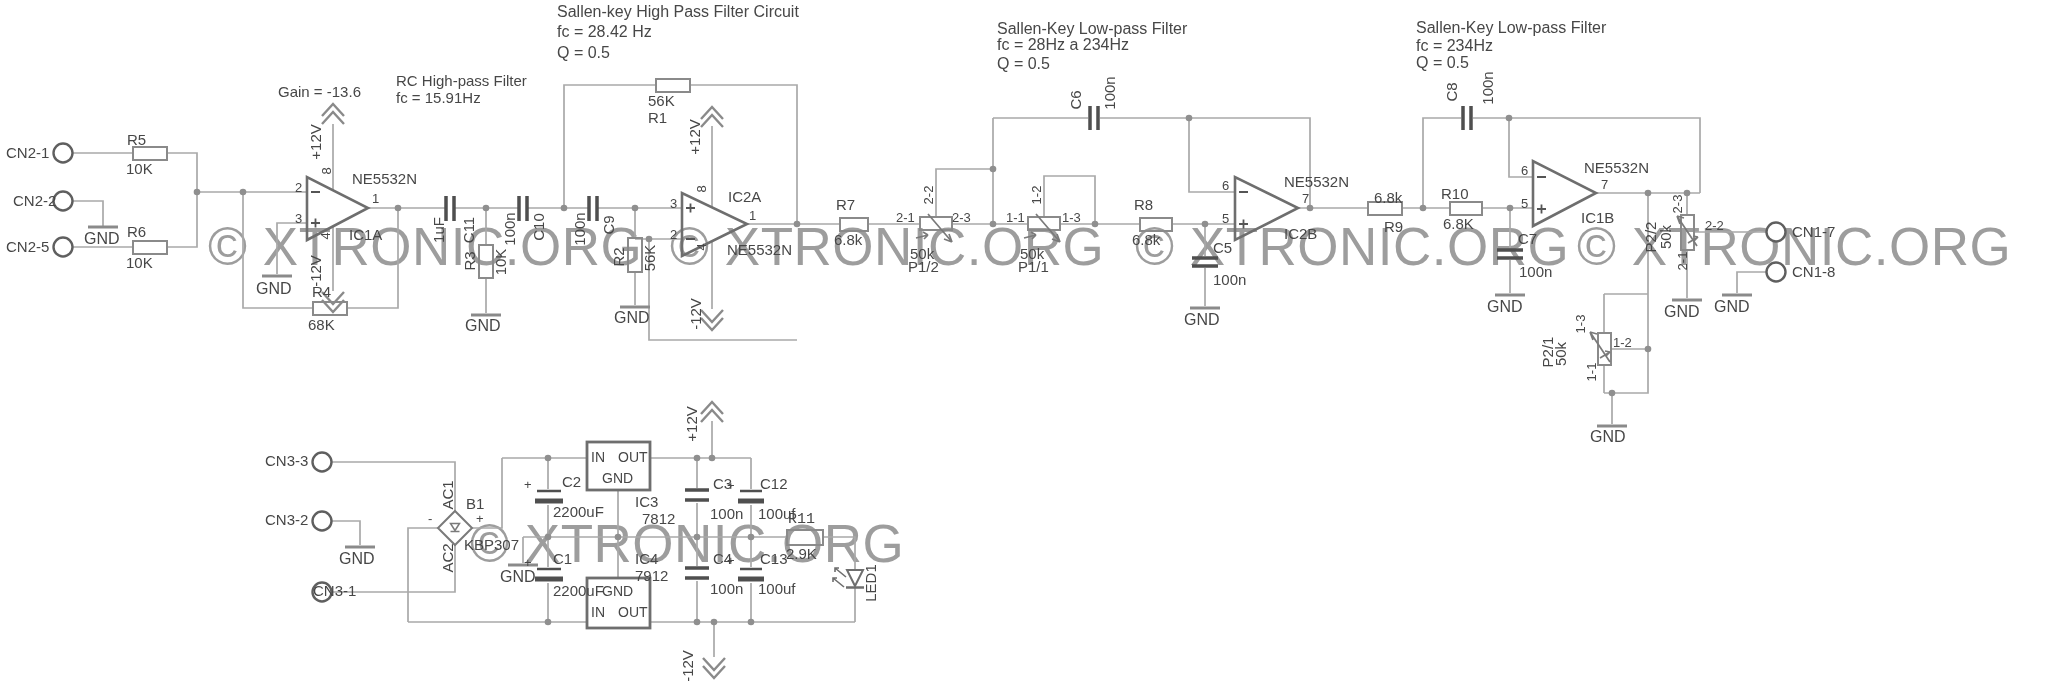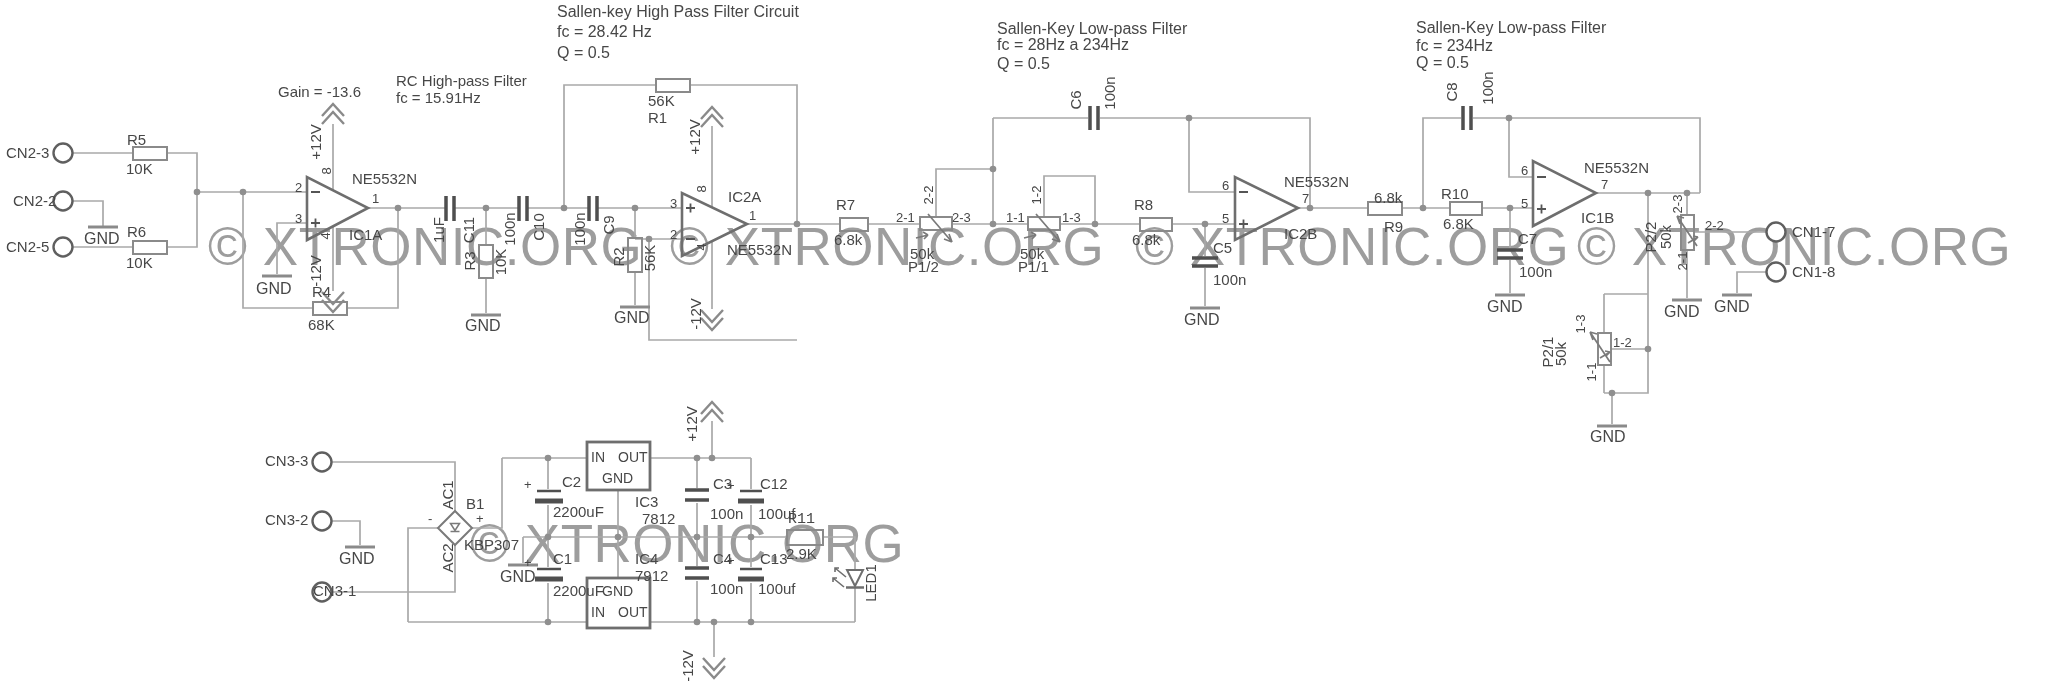--- a/index.html
+++ b/index.html
@@ -196,21 +196,21 @@
         <circle cx="697" cy="537" r="3.3"></circle>
       <circle cx="751" cy="537" r="3.3"></circle>
         <circle cx="548" cy="622" r="3.3"></circle>
       <circle cx="697" cy="622" r="3.3"></circle>
         <circle cx="714" cy="622" r="3.3"></circle>
       <circle cx="751" cy="622" r="3.3"></circle>
     </g>
   </svg>
 
   <div id="labels">
-      <div class="lbl" style="left: 6px; top: 145px;">CN2-3</div>
+      <div class="lbl" style="left: 6px; top: 145px;">CN2-1</div>
       <div class="lbl" style="left: 13px; top: 193px;">CN2-2</div>
       <div class="lbl" style="left: 6px; top: 239px;">CN2-5</div>
       <div class="lbl" style="left: 127px; top: 132px;">R5</div>
       <div class="lbl" style="left: 126px; top: 161px;">10K</div>
       <div class="lbl" style="left: 127px; top: 224px;">R6</div>
       <div class="lbl" style="left: 126px; top: 255px;">10K</div>
       <div class="lbl" style="left: 84px; top: 231px; font-size: 16px;">GND</div>
       <div class="lbl" style="left: 278px; top: 84px;">Gain = -13.6</div>
       <div class="lbl" style="left: 396px; top: 73px;">RC High-pass Filter</div>
       <div class="lbl" style="left: 396px; top: 90px;">fc = 15.91Hz</div>

